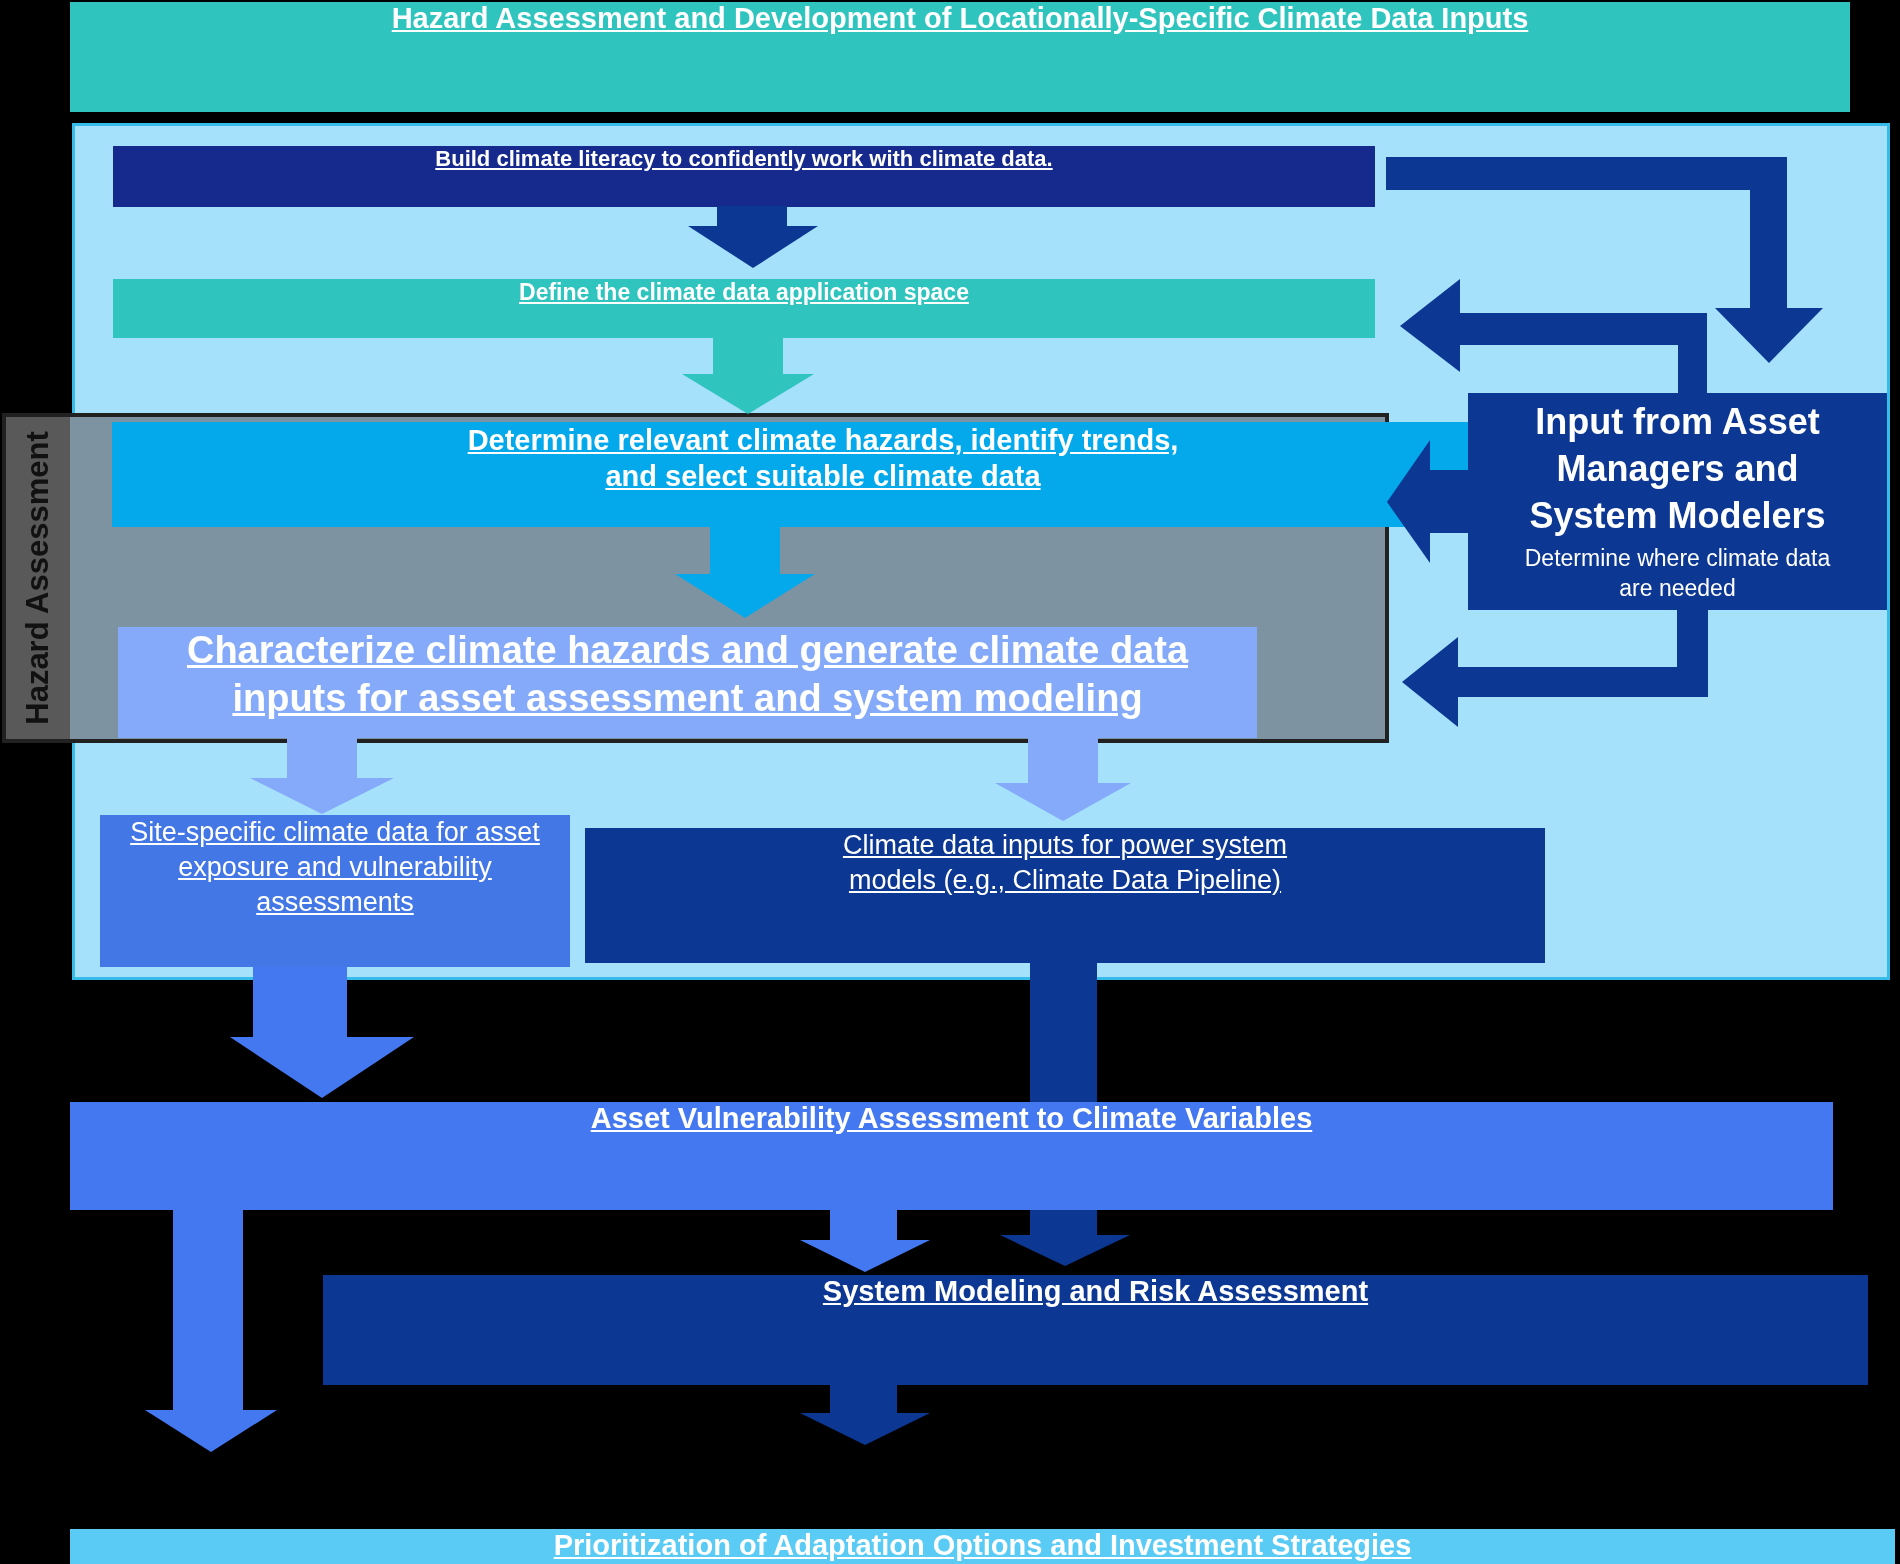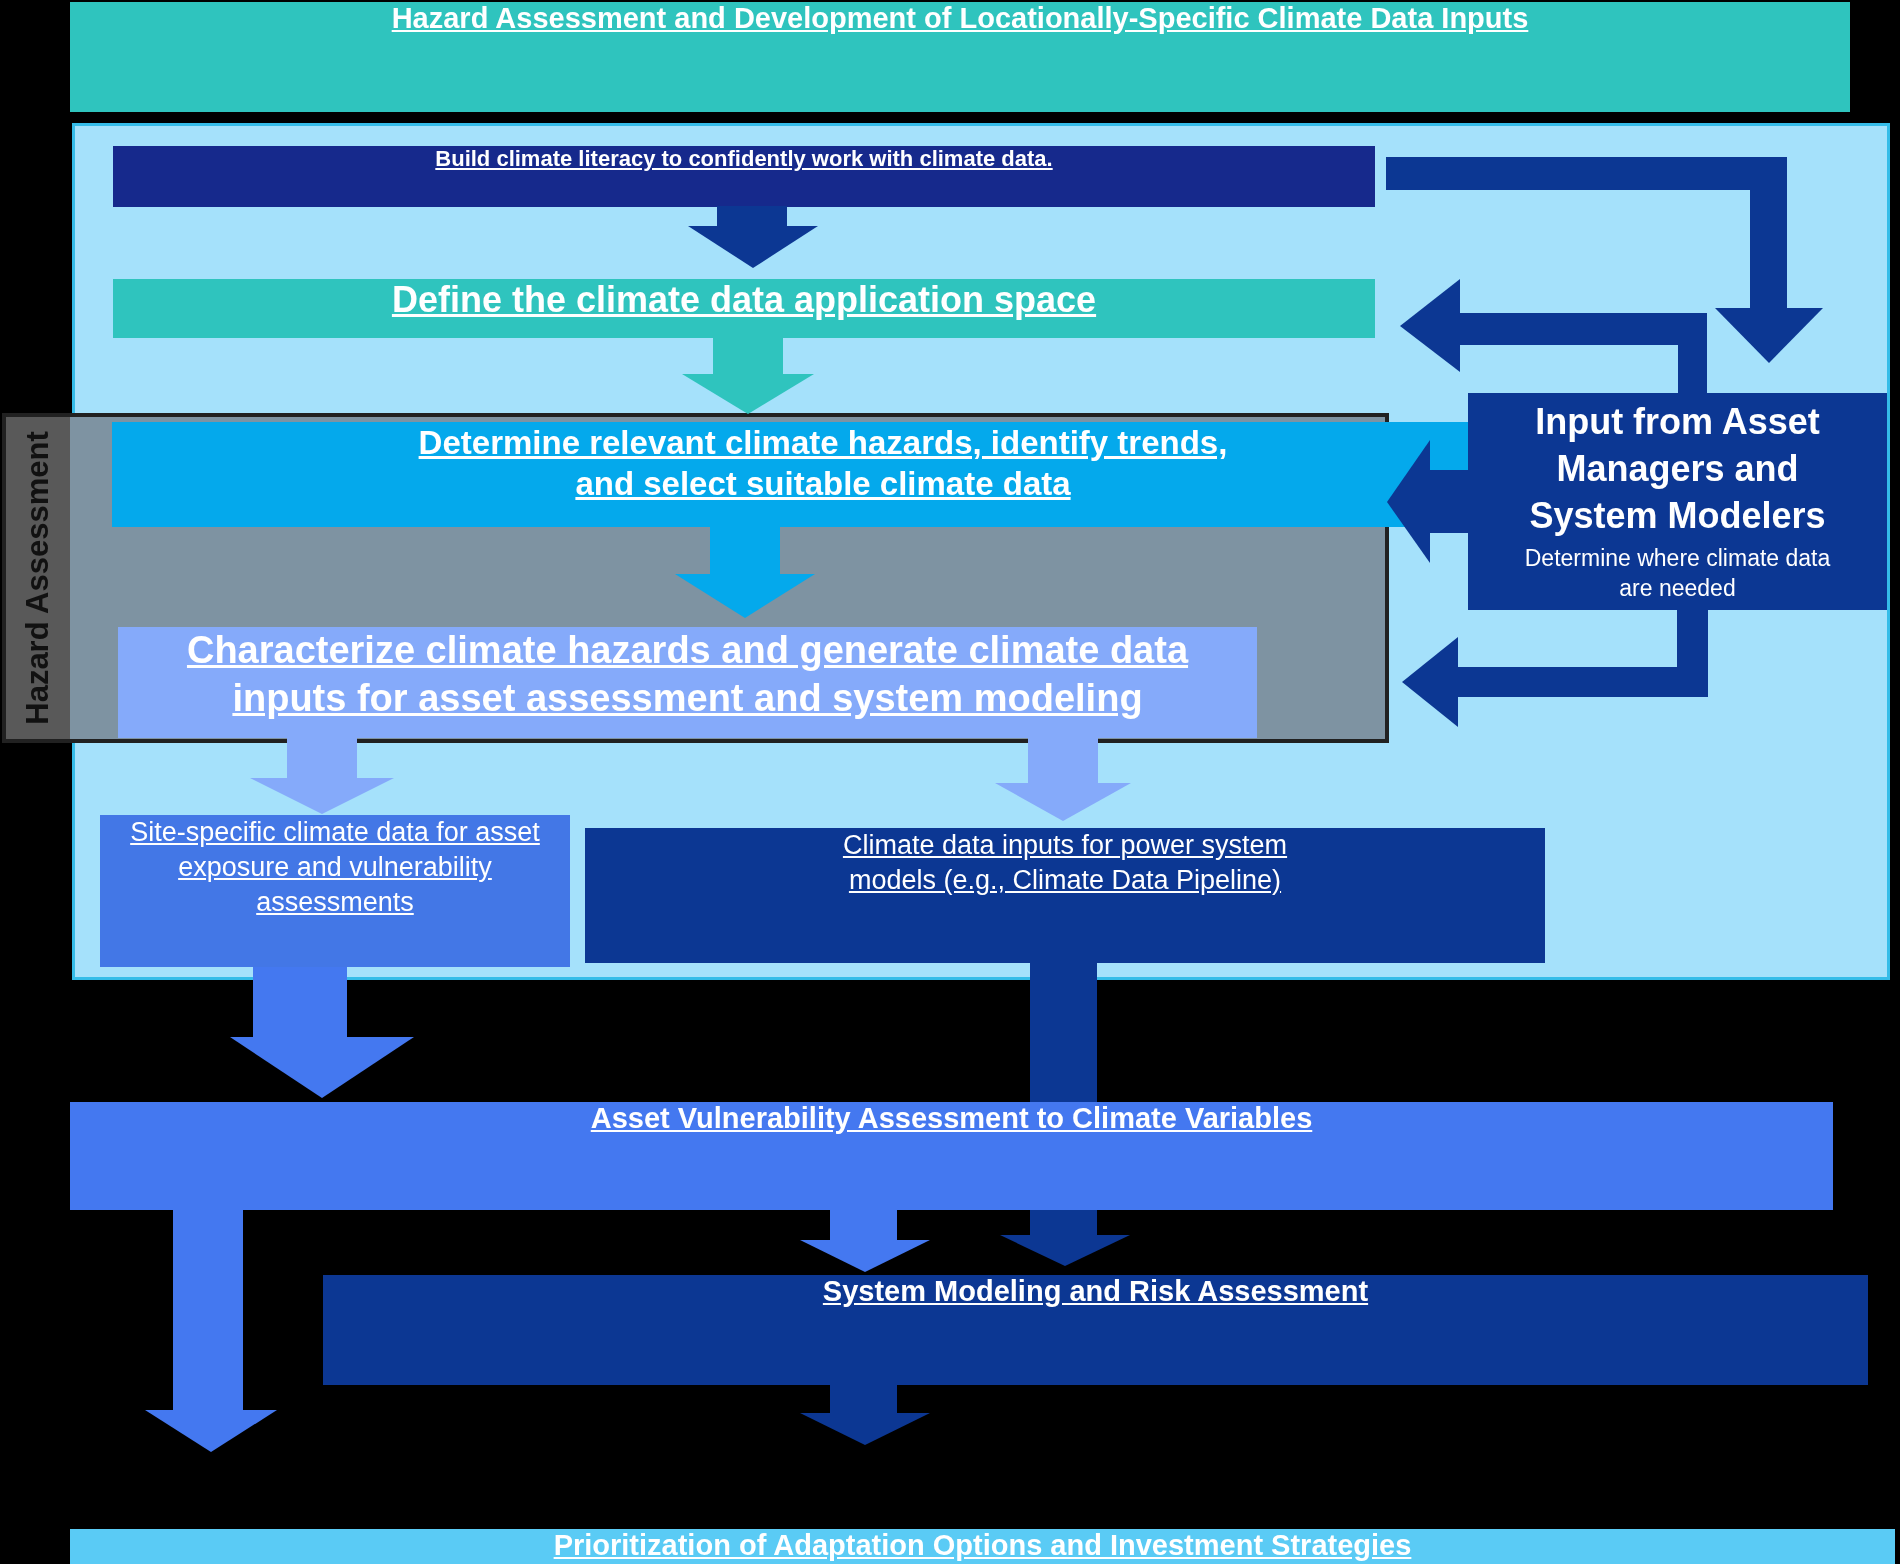--- a/index.html
+++ b/index.html
@@ -62,28 +62,28 @@
     </div>
   </div>
 
   <div class="abs box bold" style="left:113px;top:146px;width:1262px;height:61px;background:var(--dark-indigo);font-size:22px;"><span>Build climate literacy to confidently work with climate data.</span></div>
 
   <div>
     <div class="abs" style="left:717px;top:206px;width:70px;height:20px;background:var(--navy);"></div>
     <div class="tri" style="left:688px;top:226px;border-width:42px 65px 0 65px;border-top-color:var(--navy);"></div>
   </div>
 
-  <div class="abs box bold" style="left:113px;top:279px;width:1262px;height:59px;background:var(--teal);font-size:36px;"><span>Define the climate data application space</span></div>
+  <div class="abs box bold" style="left:113px;top:279px;width:1262px;height:59px;background:var(--teal);font-size:23px;"><span>Define the climate data application space</span></div>
 
   <div>
     <div class="abs" style="left:713px;top:338px;width:70px;height:36px;background:var(--teal);"></div>
     <div class="tri" style="left:682px;top:374px;border-width:40px 66px 0 66px;border-top-color:var(--teal);"></div>
   </div>
 
-  <div class="abs box bold" style="left:112px;top:422px;width:1422px;height:105px;background:var(--cyan);font-size:33px;line-height:1.25;"><span>Determine relevant climate hazards, identify trends,
+  <div class="abs box bold" style="left:112px;top:422px;width:1422px;height:105px;background:var(--cyan);font-size:29px;line-height:1.25;"><span>Determine relevant climate hazards, identify trends,
 and select suitable climate data</span></div>
 
   <div>
     <div class="abs" style="left:710px;top:527px;width:70px;height:47px;background:var(--cyan);"></div>
     <div class="tri" style="left:675px;top:574px;border-width:44px 70px 0 70px;border-top-color:var(--cyan);"></div>
   </div>
 
   <div class="abs box bold" style="left:112px;top:627px;width:1139px;height:111px;background:var(--periwinkle);font-size:38px;line-height:1.25;margin-left:6px;"><span>Characterize climate hazards and generate climate data
 inputs for asset assessment and system modeling</span></div>
 

